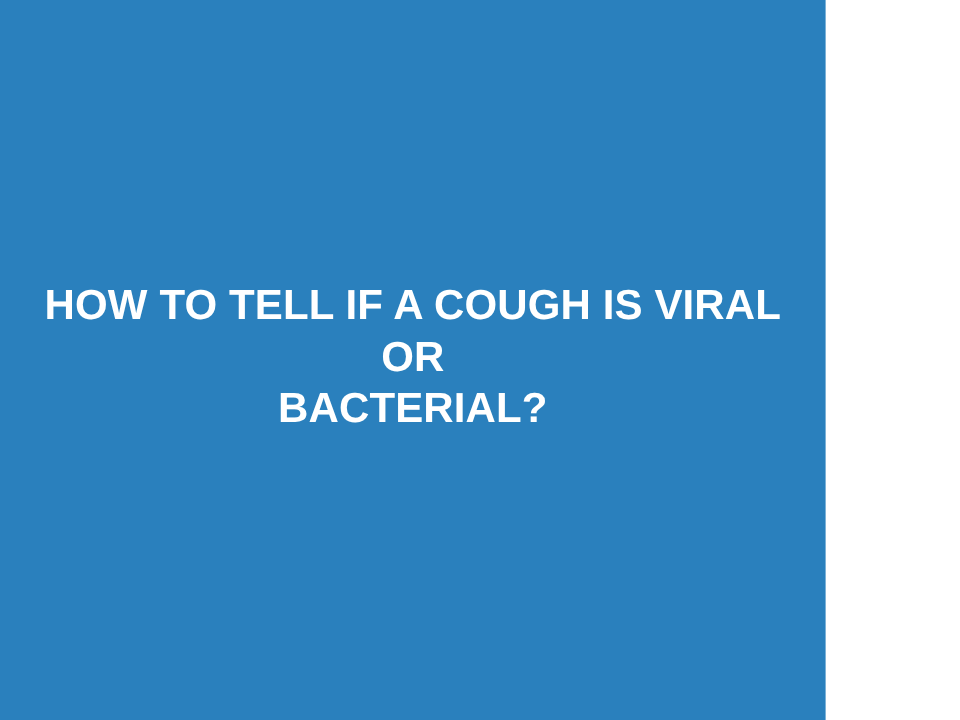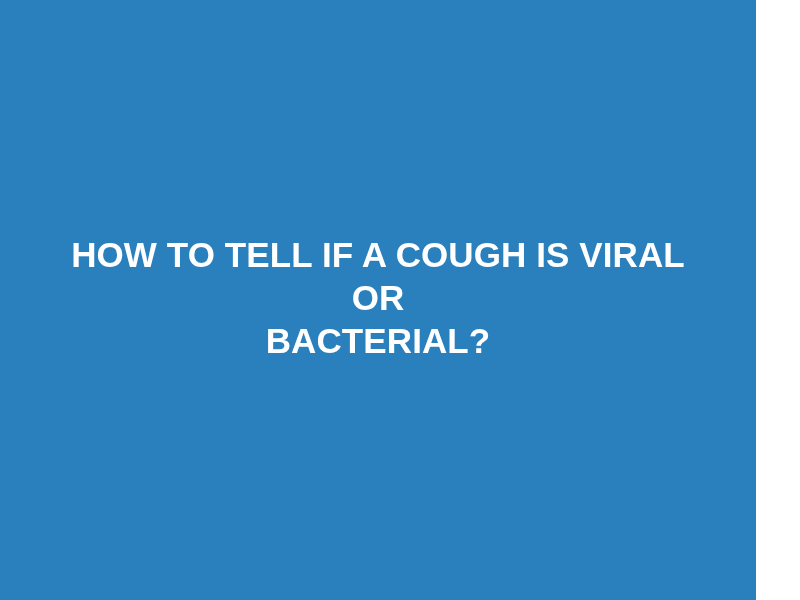--- a/index.html
+++ b/index.html
@@ -9,21 +9,21 @@
 
   body {
     width: 800px;
     height: 600px;
     overflow: hidden;
     font-family: "Liberation Sans", sans-serif;
   }
 
   .title-card {
     position: relative;
-    width: 756px;
+    width: 688px;
     height: 600px;
     background: #2a80bd;
     display: flex;
     align-items: center;
     justify-content: center;
     box-sizing: border-box;
   }
 
   .title-block {
     width: 640px;

